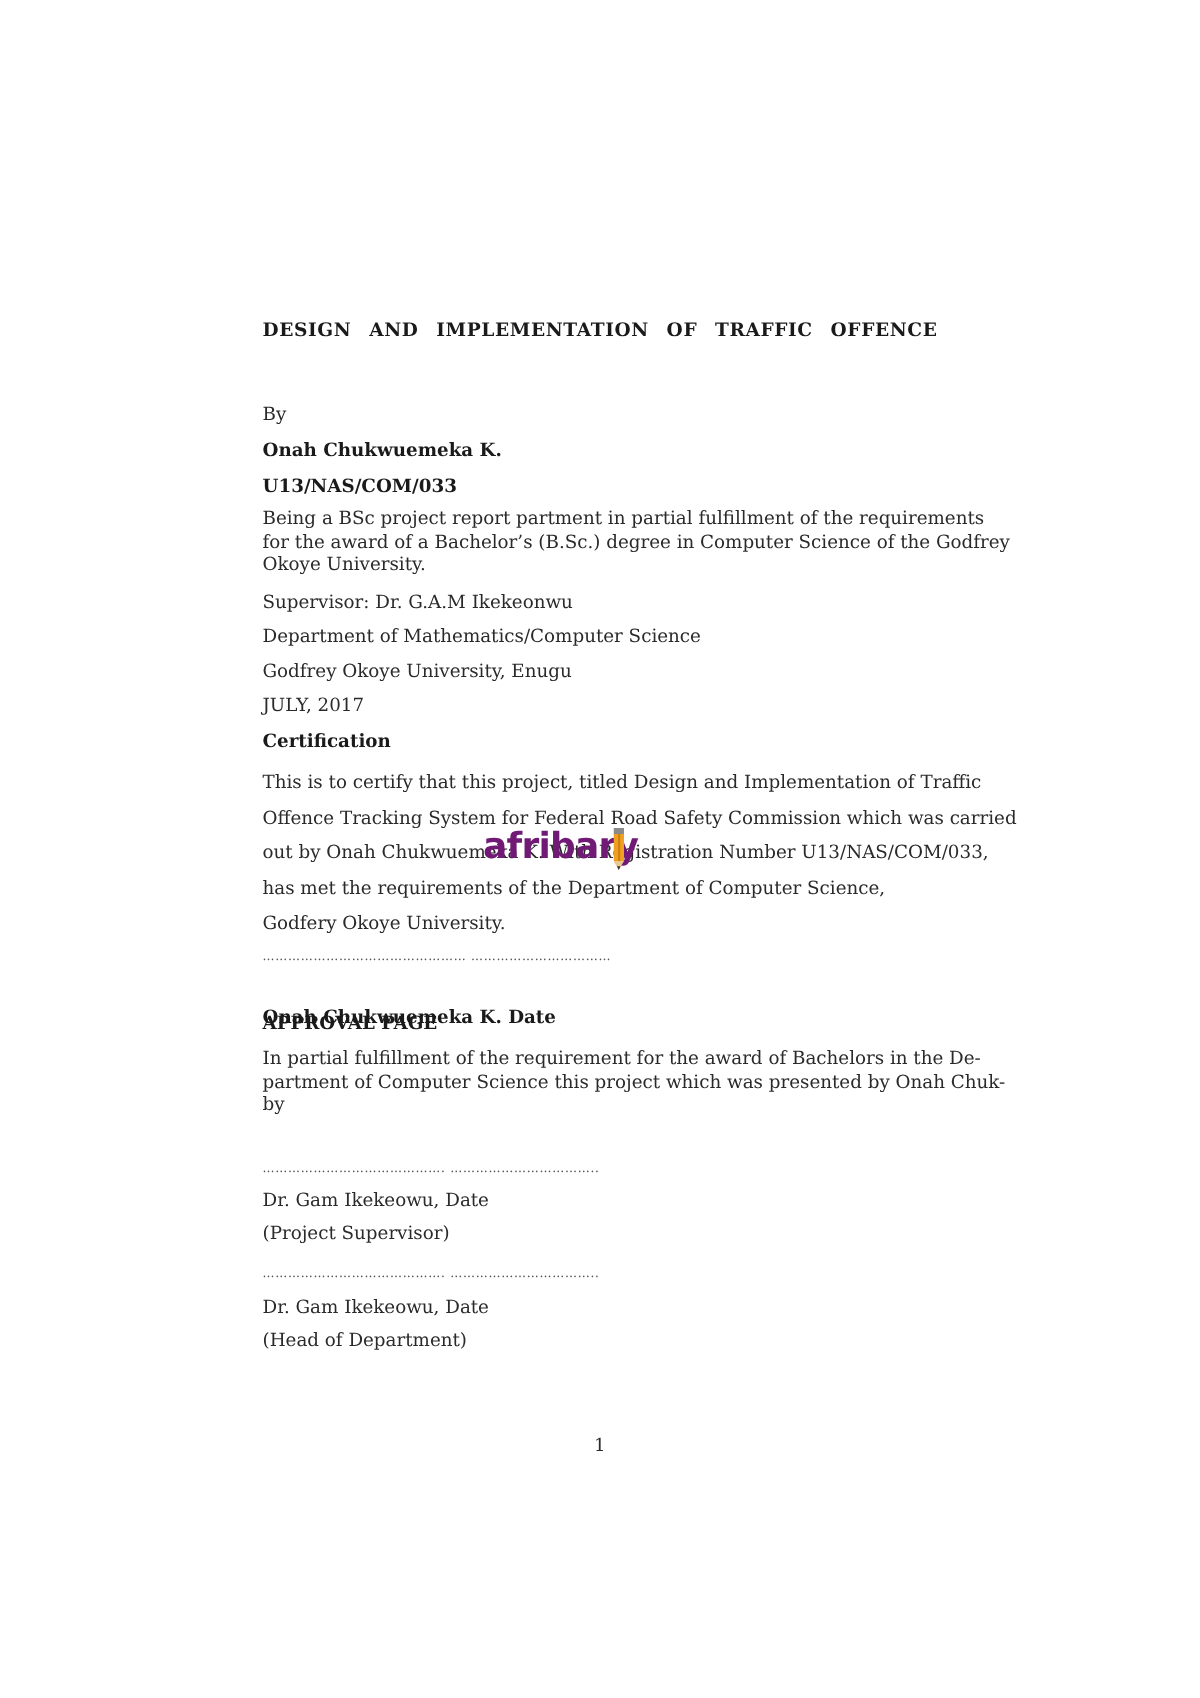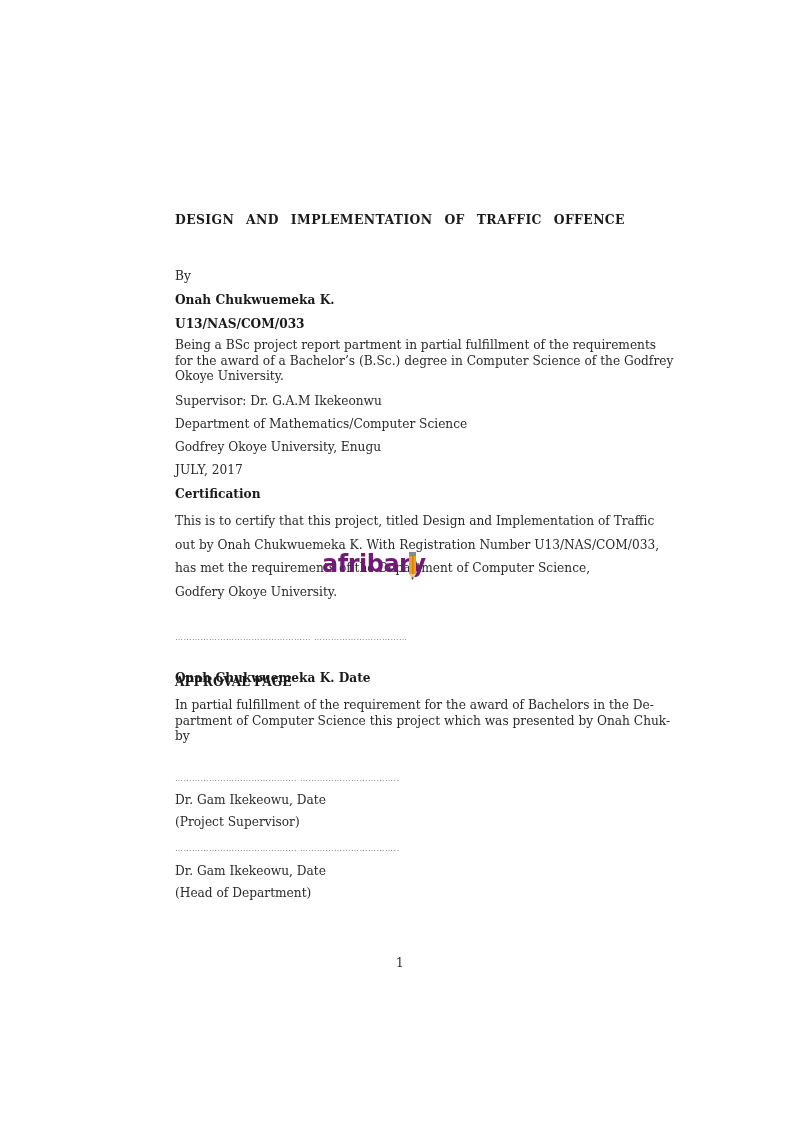--- a/index.html
+++ b/index.html
@@ -47,20 +47,21 @@
     </div>
 
     <div class="blk" style="top:165px;">Supervisor: Dr. G.A.M Ikekeonwu</div>
     <div class="blk" style="top:188px;">Department of Mathematics/Computer Science</div>
     <div class="blk" style="top:211px;">Godfrey Okoye University, Enugu</div>
     <div class="blk" style="top:234px;">JULY, 2017</div>
     <div class="blk bold" style="top:258px;">Certification</div>
 
     <div class="blk" style="top:282px; line-height:23.5px;">
       <span class="just">This is to certify that this project, titled Design and Implementation of Traffic</span>
+      <span class="just">Offence Tracking System for Federal Road Safety Commission which was carried</span>
       <span class="just">out by Onah Chukwuemeka K. With Registration Number U13/NAS/COM/033,</span>
       <span style="display:block;">has met the requirements of the Department of Computer Science,</span>
       <span style="display:block;">Godfery Okoye University.</span>
     </div>
 
     <div class="blk dots" style="top:402px;">………………………………………… ……………………………</div>
     <div class="blk bold" style="top:442px;">Onah Chukwuemeka K. Date</div>
     <div class="blk bold" style="top:446px;">APPROVAL PAGE</div>
 
     <div class="blk" style="top:470px; line-height:15.5px;">

